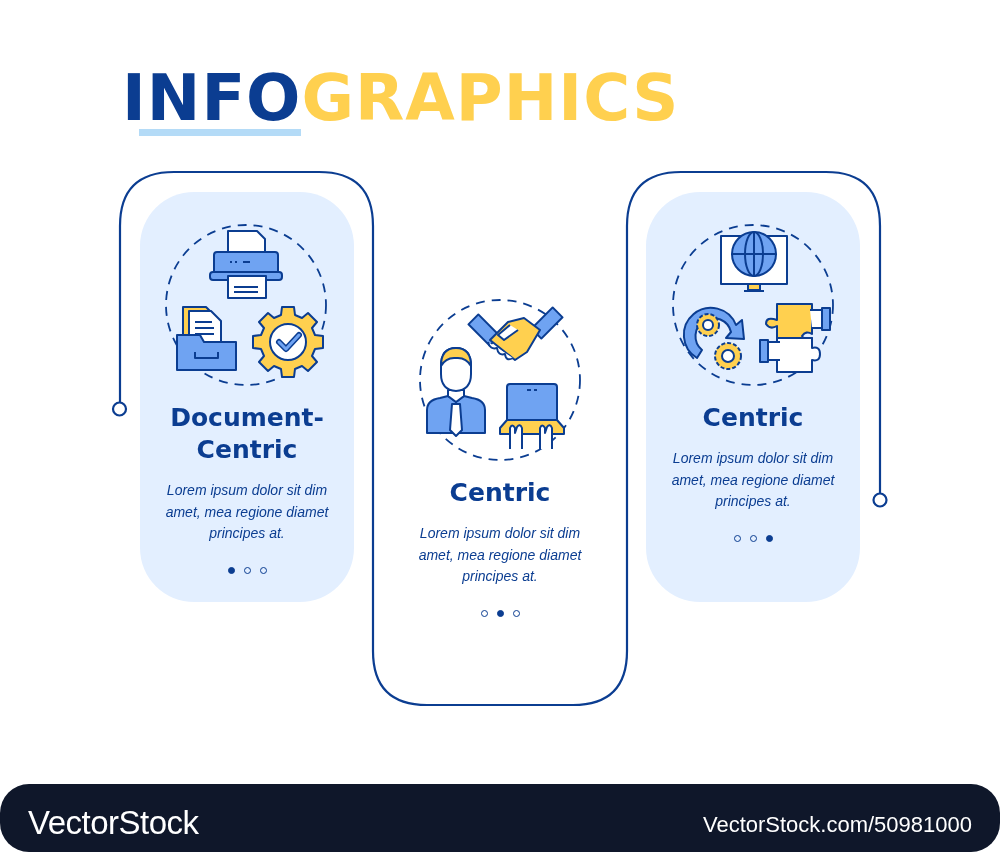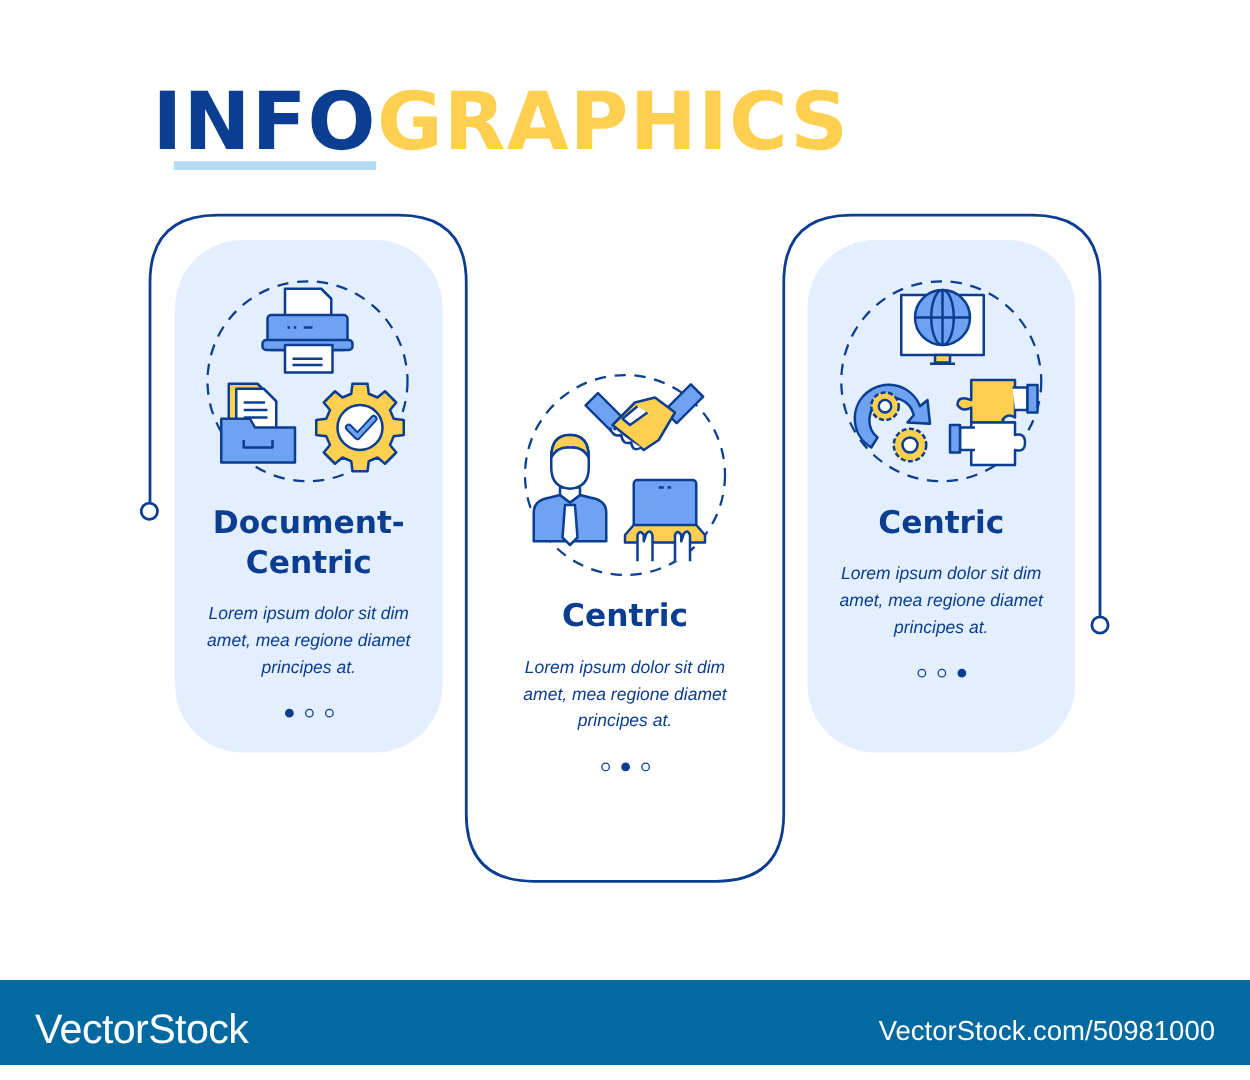--- a/index.html
+++ b/index.html
@@ -20,21 +20,21 @@
   .card-text { position: absolute; width: 216px; text-align: center; color: #0b3d91; }
   .card-text .h {
     font-size: 25px; font-weight: bold; line-height: 32px;
     font-family: "DejaVu Sans", "Liberation Sans", sans-serif;
   }
   .card-text .p { font-size: 14px; line-height: 21.5px; margin-top: 14px; font-style: italic; }
   .dots { display: flex; justify-content: center; gap: 9px; margin-top: 22px; }
   .dot { width: 5px; height: 5px; border-radius: 50%; border: 1.6px solid #0b3d91; box-sizing: content-box; }
   .dot.on { background: #0b3d91; }
   .footer {
-    position: absolute; left: 0; top: 784px; width: 1000px; height: 68px; background: #0369a1;
+    position: absolute; left: 0; top: 784px; width: 1000px; height: 68px; background: #0f172a; border-radius: 29px;
   }
   .footer .brand { position: absolute; left: 28px; top: 20px; color: #fff; font-size: 33px; letter-spacing: -0.5px; }
   .footer .url { position: absolute; right: 28px; top: 28px; color: #fff; font-size: 22px; }
 </style>
 </head>
 <body>
 
 <div class="title">
   <span class="a">INFO</span><span class="b">GRAPHICS</span>
 </div>

